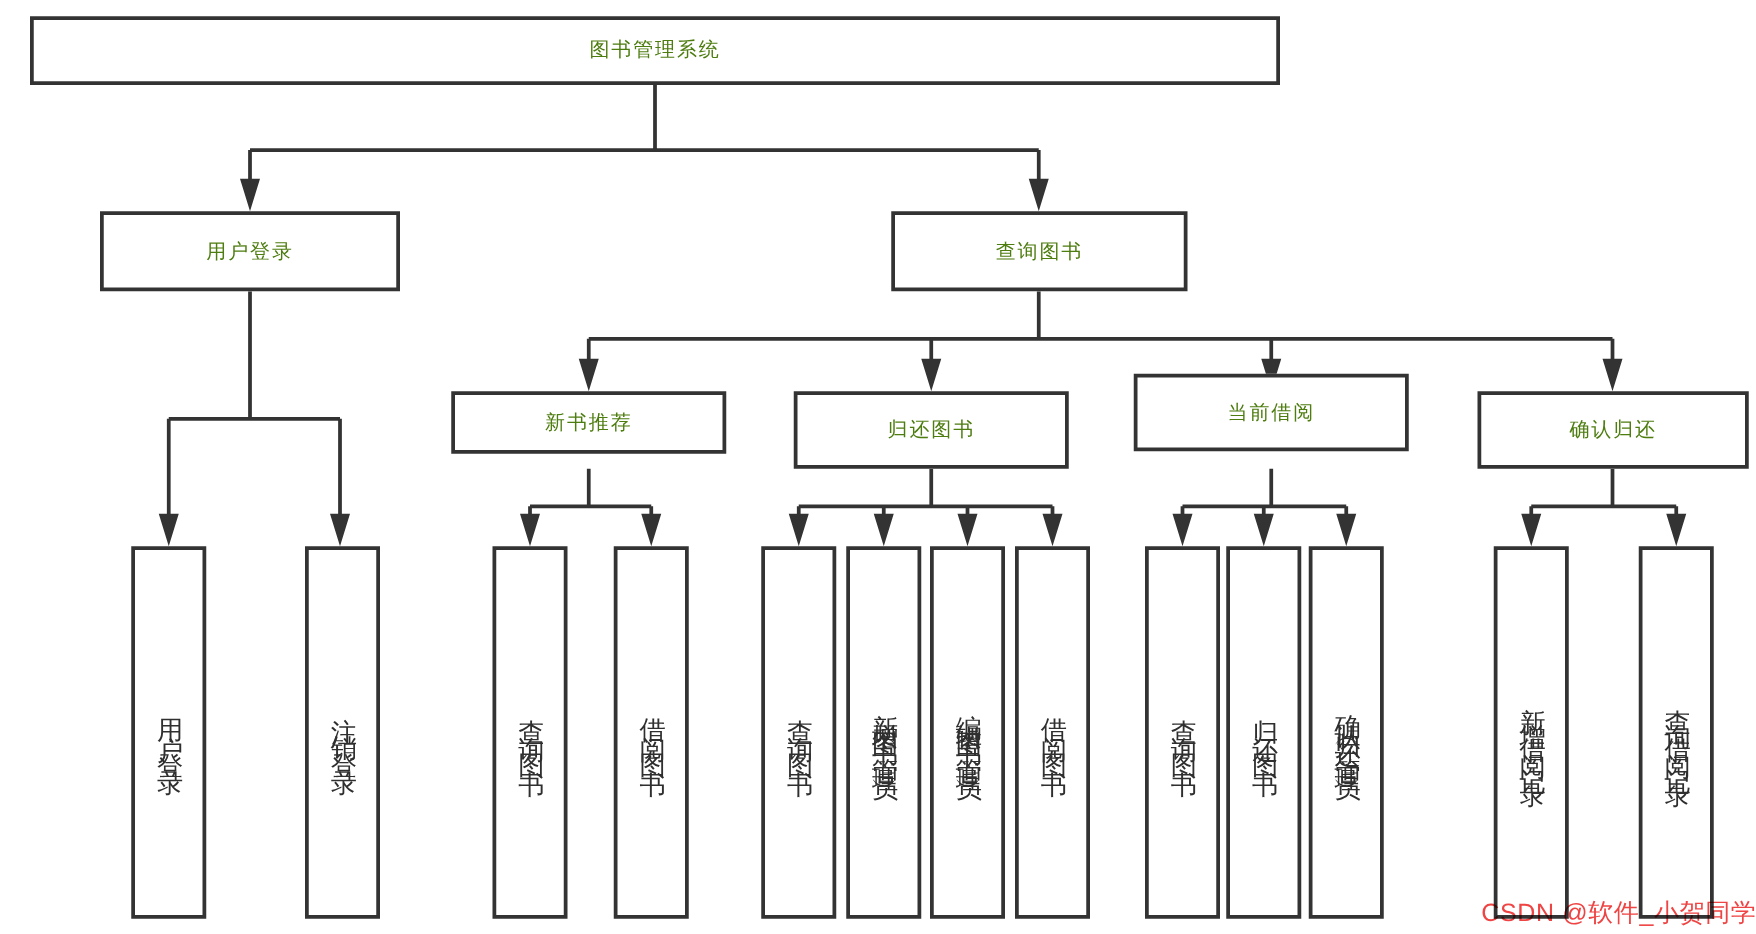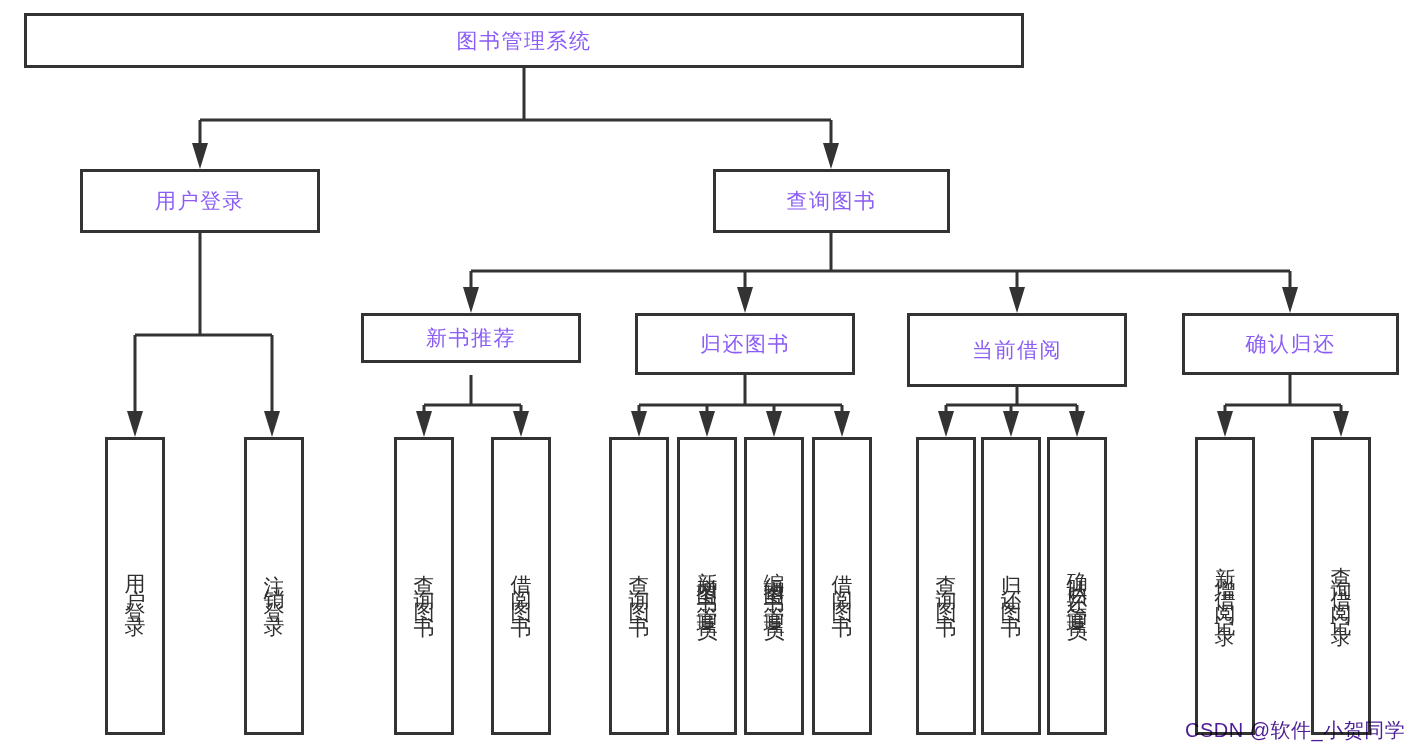--- a/index.html
+++ b/index.html
@@ -9,33 +9,33 @@
     font-family:"Liberation Sans","DejaVu Sans",sans-serif;
   }
   #connectors { position:absolute; left:0; top:0; z-index:1; }
   .box {
     position:absolute; box-sizing:border-box;
     border:3px solid #333333; background:#ffffff;
     display:flex; align-items:center; justify-content:center;
     z-index:2;
   }
   .hlbl {
-    font-size:21px; color:#8b5cf6; letter-spacing:1.5px; white-space:nowrap;
+    font-size:16px; color:#4d7c0f; letter-spacing:1.5px; white-space:nowrap;
   }
   .vlbl {
     writing-mode:vertical-rl; text-orientation:mixed;
     font-size:21px; color:#2f2f2f; white-space:nowrap;
   }
   .ls14 .vlbl { letter-spacing:14px; }
   .ls12 .vlbl { letter-spacing:12px; }
   .ls8  .vlbl { letter-spacing:7px; }
   #watermark {
     position:absolute; left:1185px; top:717px; z-index:3;
     font-size:20px; letter-spacing:0.5px; white-space:nowrap;
-    color:#4c1d95; mix-blend-mode:multiply;
+    color:#ef4444; mix-blend-mode:multiply;
   }
 </style>
 </head>
 <body>
 
 <div id="stage">
 
   <svg id="connectors" width="1405" height="747" viewBox="0 0 1405 747">
     <path fill="none" stroke="#333333" stroke-width="3" d="
       M524 68 V120 M200 120 H831 M200 120 V147 M831 120 V147
@@ -68,21 +68,21 @@
   <div class="box" style="left:713px;top:169px;width:237px;height:64px">
     <span class="hlbl">查询图书</span>
   </div>
 
   <div class="box" style="left:361px;top:313px;width:220px;height:50px">
     <span class="hlbl">新书推荐</span>
   </div>
   <div class="box" style="left:635px;top:313px;width:220px;height:62px">
     <span class="hlbl">归还图书</span>
   </div>
-  <div class="box" style="left:907px;top:313px;width:220px;height:74px">
+  <div class="box" style="left:907px;top:299px;width:220px;height:62px">
     <span class="hlbl">当前借阅</span>
   </div>
   <div class="box" style="left:1182px;top:313px;width:217px;height:62px">
     <span class="hlbl">确认归还</span>
   </div>
 
   <div class="box ls14" style="left:105px;top:437px;width:60px;height:298px">
     <span class="vlbl">用户登录</span>
   </div>
   <div class="box ls14" style="left:244px;top:437px;width:60px;height:298px">

